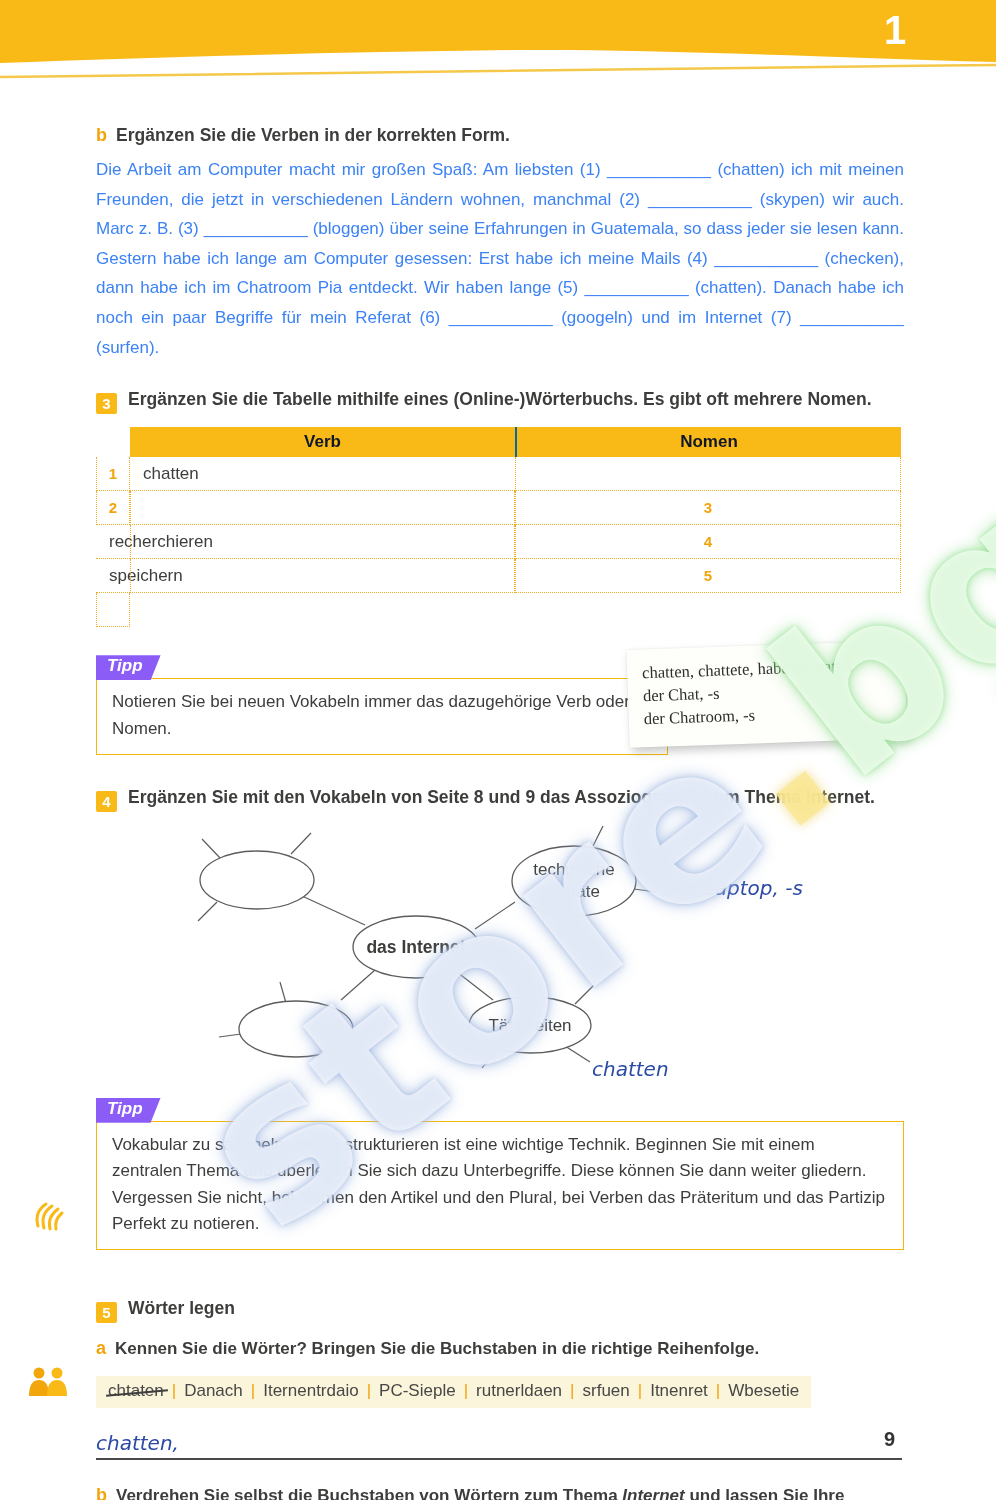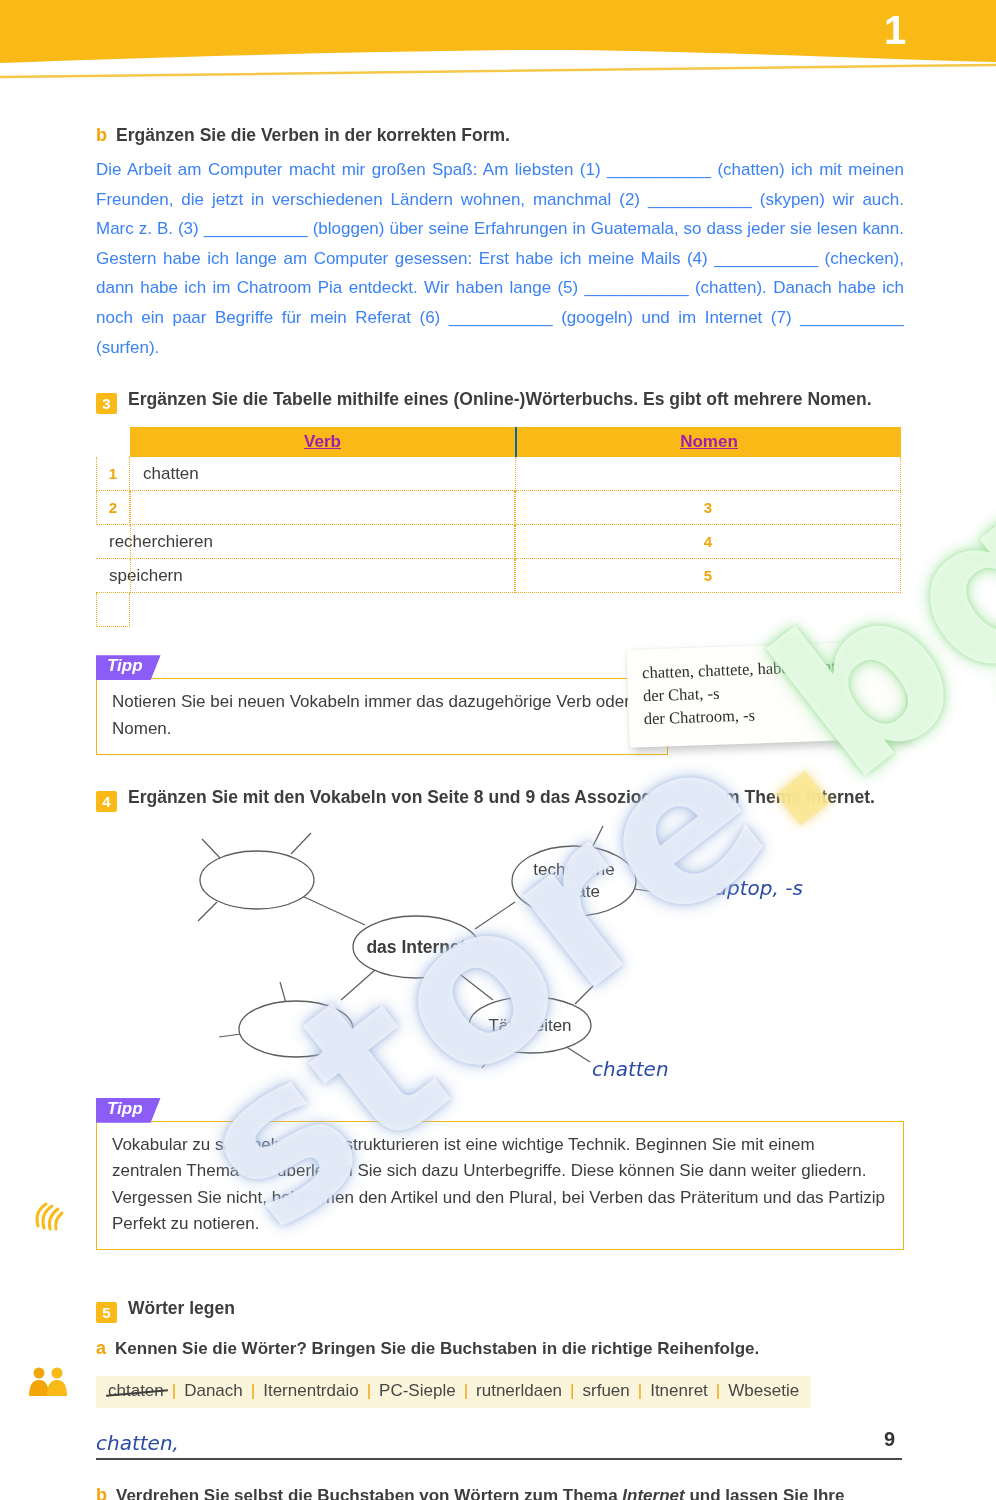--- a/index.html
+++ b/index.html
@@ -24,22 +24,22 @@
     border-radius:2px;margin-right:11px;vertical-align:-4px;
   }
   .fill-paragraph{
     margin-top:9px;font-size:17px;line-height:29.6px;text-align:justify;color:#3b82f6;
   }
   
   .ex3-head{margin-top:27px;}
   .tbl{display:grid;grid-template-columns:34px 385px 386px;margin-top:13px;}
   .tbl-corner{background:transparent;}
   .tbl-h{
-    height:30px;background:#F9B916;color:#a21caf;font-weight:700;font-size:17px;
-    display:flex;align-items:center;justify-content:center;text-decoration:underline;
+    height:30px;background:#F9B916;color:#0f172a;font-weight:700;font-size:17px;
+    display:flex;align-items:center;justify-content:center;
   }
   .tbl-h.h-nomen{border-left:2px solid #0369a1;}
   .cell{height:33px;display:flex;align-items:center;border-bottom:1px dotted #ECAE25;}
   .num-cell{
     justify-content:center;color:#F2A40B;font-weight:700;font-size:15px;
     border-left:1px dotted #ECAE25;border-right:1px dotted #ECAE25;
   }
   .verb-cell{padding-left:13px;font-size:17px;}
   .nomen-cell{border-left:1px dotted #ECAE25;border-right:1px dotted #ECAE25;}
   

